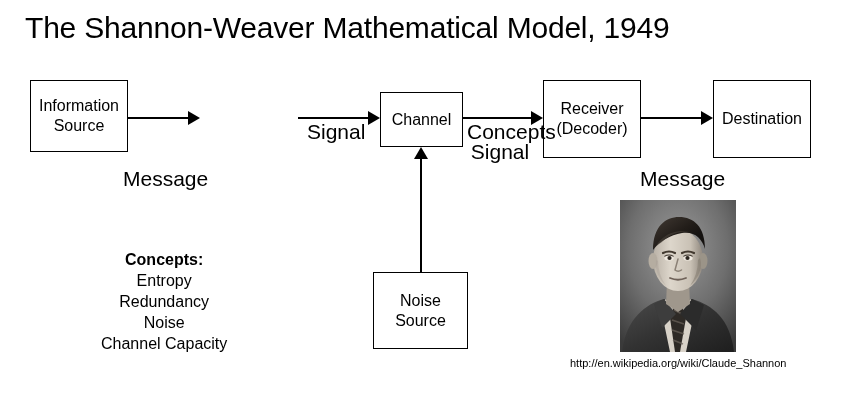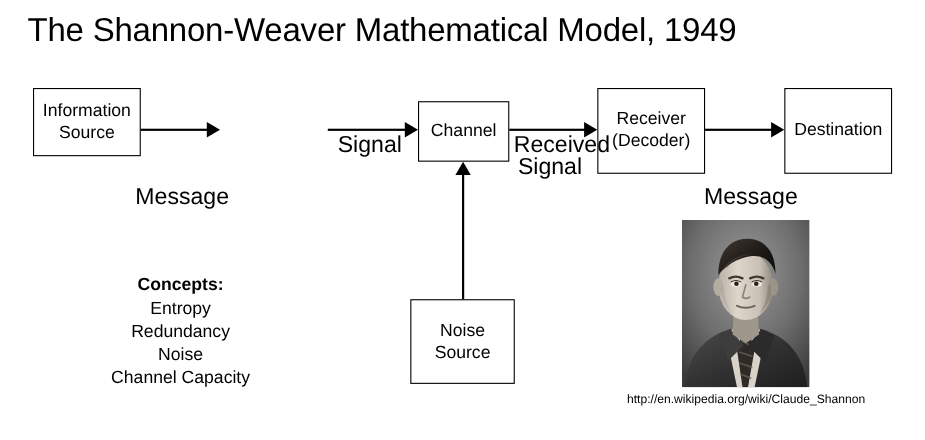--- a/index.html
+++ b/index.html
@@ -110,21 +110,21 @@
     white-space: nowrap;
   }
 </style>
 </head>
 <body>
 
 <div id="canvas">
 
   <div class="title">The Shannon-Weaver Mathematical Model, 1949</div>
 
-  <div class="node" style="left:30px; top:80px; width:98px; height:62px;">
+  <div class="node" style="left:30px; top:80px; width:98px; height:72px;">
     <span class="ln">Information</span>
     <span class="ln">Source</span>
   </div>
 
 
   <div class="node" style="left:380px; top:92px; width:83px; height:55px;">
     <span class="ln">Channel</span>
   </div>
 
   <div class="node" style="left:713px; top:80px; width:98px; height:78px;">
@@ -154,21 +154,21 @@
   <div class="arrowhead-right" style="left:701px; top:111px;"></div>
 
   <div class="edge-line vert" style="left:420px; top:158px; height:114px;"></div>
   <div class="arrowhead-up" style="left:414px; top:147px;"></div>
 
   <div class="edge-label" style="left:123px; top:169px;">Message</div>
 
   <div class="edge-label" style="left:307px; top:122px;">Signal</div>
 
   <div class="edge-label two-line" style="left:467px; top:122px; width:66px;">
-    <span class="ln">Received</span>
+    <span class="ln">Concepts</span>
     <span class="ln">Signal</span>
   </div>
 
   <div class="edge-label" style="left:640px; top:169px;">Message</div>
 
   <div class="concepts">
     <div class="heading">Concepts:</div>
     <div>Entropy</div>
     <div>Redundancy</div>
     <div>Noise</div>

